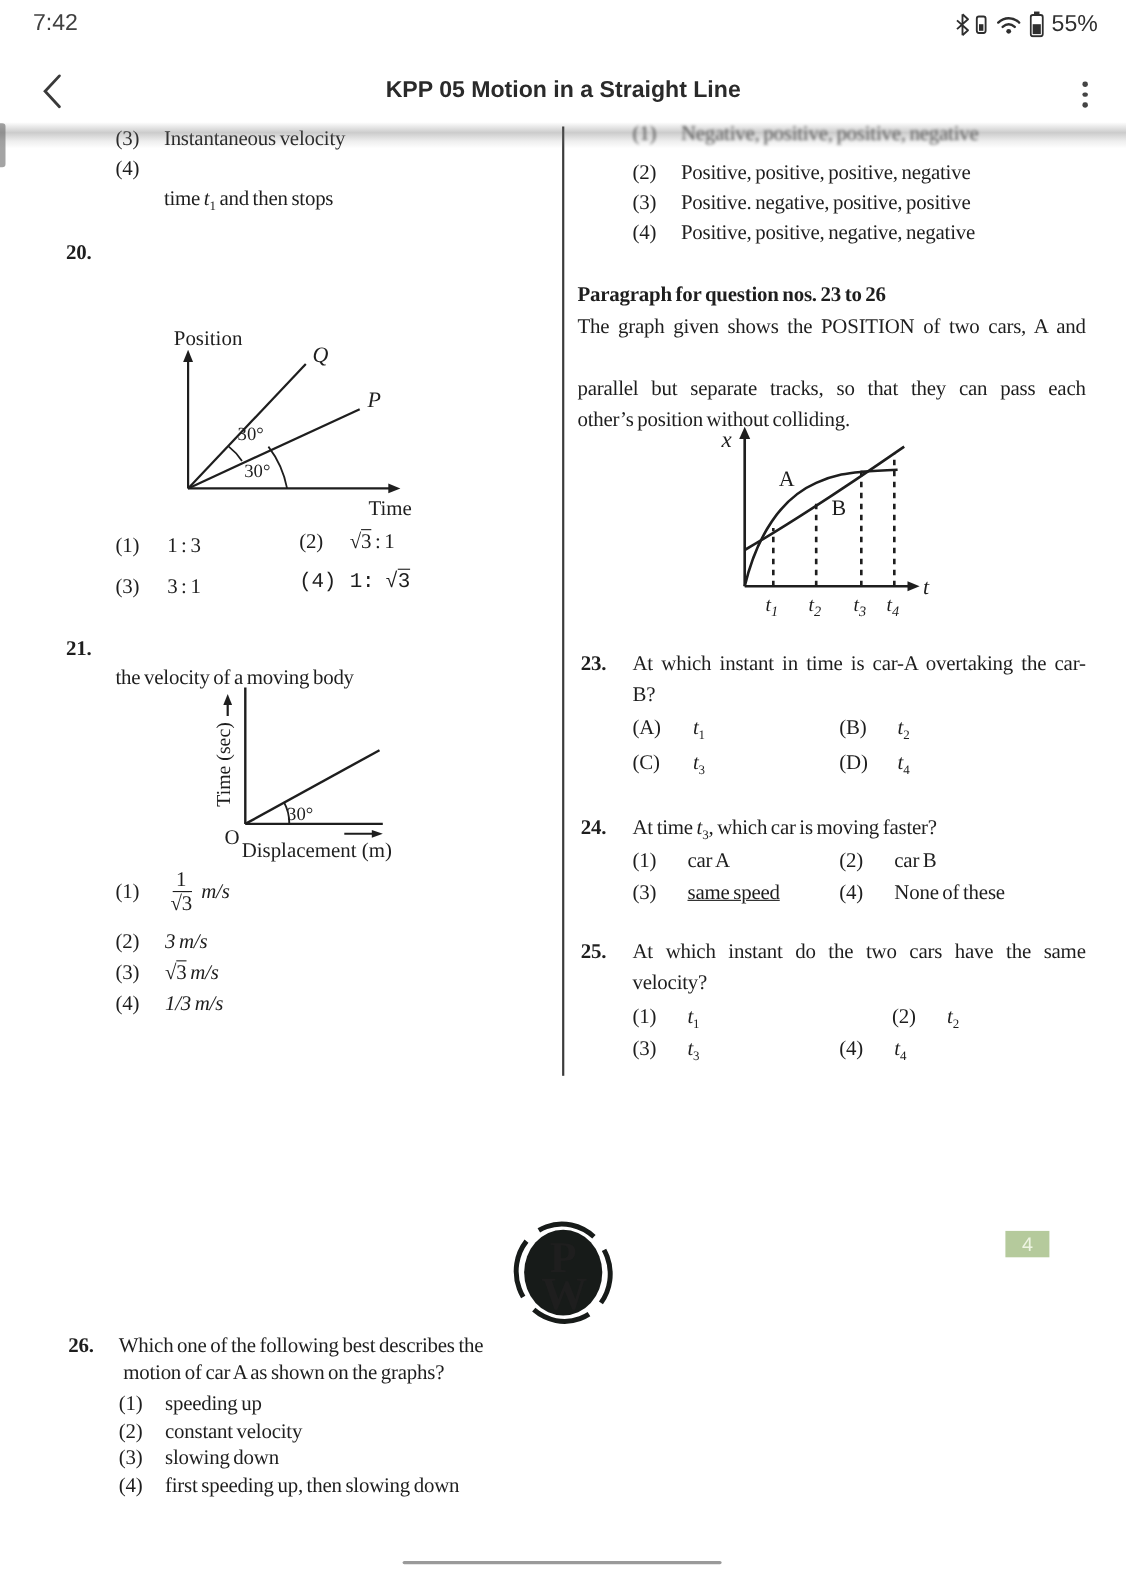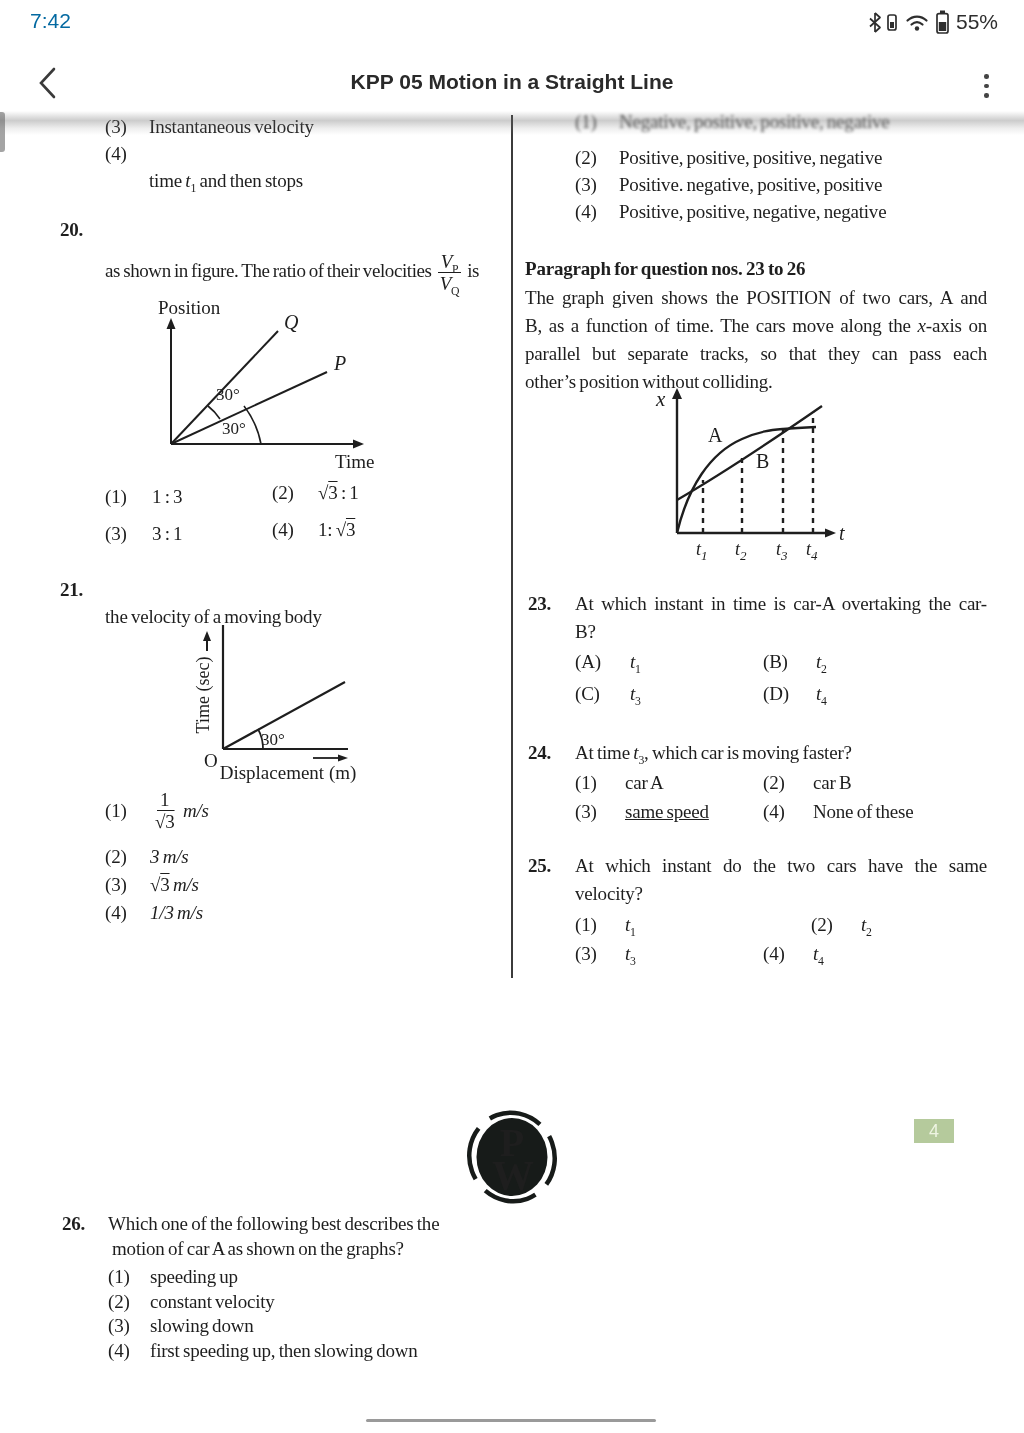--- a/index.html
+++ b/index.html
@@ -13,21 +13,21 @@
   .iv{font-style:italic;}
   sub{font-size:0.62em;line-height:0;}
   .frac{display:inline-flex;flex-direction:column;align-items:center;vertical-align:middle;
         line-height:1.02;padding:0 2px;}
   .frac .fnum{border-bottom:1.5px solid #1e1e1e;padding:0 3px 1px 3px;}
   .frac .fden{padding:1px 3px 0 3px;}
   .sqrt{white-space:nowrap;}
   .sqrt .rv{text-decoration:overline;}
   .optlab{display:inline-block;}
   .statusbar{left:0;top:0;width:1024px;height:46px;}
-  .time{left:30px;top:9px;font-size:21px;color:#0369a1;}
+  .time{left:30px;top:9px;font-size:21px;color:#404040;}
   .sticons{right:26px;top:8px;display:flex;align-items:center;gap:7px;height:28px;}
   .pct{font-size:21px;color:#2e2e2e;}
   .apptitle{left:0;right:0;top:70px;text-align:center;font-size:21px;font-weight:bold;color:#2a2a2a;}
   .kebab{left:980px;top:70px;display:flex;flex-direction:column;gap:5px;cursor:pointer;padding:4px;}
   .kebab .dot{width:4.5px;height:4.5px;border-radius:50%;background:#444;}
   .pageedge{left:0;top:111px;width:1024px;height:24px;z-index:6;pointer-events:none;
      background:linear-gradient(180deg,rgba(120,120,120,0) 0%,rgba(105,105,105,0.34) 40%,
                 rgba(135,135,135,0.14) 72%,rgba(255,255,255,0) 100%);}
   .edge-notch{left:0;top:112px;width:5px;height:40px;background:#5a5a5a;opacity:.55;border-radius:0 3px 3px 0;}
   .divider{left:511px;top:115px;width:2.4px;height:863px;background:#3b3b3b;}
@@ -86,26 +86,20 @@
     <span class="optlab" style="width:44px;">(3)</span><span>Instantaneous velocity</span>
   </div>
   <div class="abs doc" style="left:105px;top:142px;width:398px;">
     <span style="float:left;width:44px;">(4)</span>
   </div>
   <div class="abs doc" style="left:149px;top:169px;">
     <span>time </span><span class="iv">t</span><sub>1</sub><span> and then stops</span>
   </div>
 
   <div class="abs doc bold" style="left:60px;top:218px;">20.</div>
-  <div class="abs doc" style="left:105px;top:252px;letter-spacing:-0.4px;">
-    <span>as shown in figure. The ratio of their velocities </span><span class="frac">
-        <span class="fnum"><span class="iv">V</span><sub>P</sub></span>
-        <span class="fden"><span class="iv">V</span><sub>Q</sub></span>
-      </span><span> is</span>
-  </div>
 
   <svg class="abs" style="left:150px;top:296px;" width="245" height="185" viewBox="0 0 245 185">
     <text x="8" y="18" font-size="19">Position</text>
     <g stroke="#1e1e1e" stroke-width="2" fill="none">
       <line x1="21" y1="148" x2="21" y2="30"></line>
       <line x1="21" y1="148" x2="206" y2="148"></line>
       <line x1="21" y1="148" x2="128" y2="35"></line>
       <line x1="21" y1="148" x2="177" y2="76"></line>
       <path d="M58,110 A55,55 0 0 1 70,123" stroke-width="1.6"></path>
       <path d="M94,110 A90,90 0 0 1 111,148" stroke-width="1.6"></path>
@@ -121,21 +115,21 @@
 
   <div class="abs doc" style="left:105px;top:485px;">
     <span class="optlab" style="width:47px;">(1)</span><span>1 : 3</span>
   </div>
   <div class="abs doc" style="left:272px;top:481px;">
     <span class="optlab" style="width:46px;">(2)</span><span class="sqrt"><span>√</span><span class="rv">3</span></span><span> : 1</span>
   </div>
   <div class="abs doc" style="left:105px;top:522px;">
     <span class="optlab" style="width:47px;">(3)</span><span>3 : 1</span>
   </div>
-  <div class="abs doc" style="left:272px;top:518px;">
+  <div class="abs doc" style="left:272px;top:518px;font-family:Liberation Mono, monospace;">
     <span class="optlab" style="width:46px;">(4)</span><span>1: </span><span class="sqrt"><span>√</span><span class="rv">3</span></span>
   </div>
 
   <div class="abs doc bold" style="left:60px;top:578px;">21.</div>
   <div class="abs doc" style="left:105px;top:605px;">the velocity of a moving body</div>
 
   <svg class="abs" style="left:193px;top:617px;" width="172" height="168" viewBox="0 0 172 168">
     <g stroke="#1e1e1e" stroke-width="2.2" fill="none">
       <line x1="30" y1="132" x2="30" y2="8"></line>
       <line x1="30" y1="132" x2="155" y2="132"></line>
@@ -178,23 +172,20 @@
   </div>
   <div class="abs doc" style="left:575px;top:173px;">
     <span class="optlab" style="width:44px;">(3)</span><span>Positive. negative, positive, positive</span>
   </div>
   <div class="abs doc" style="left:575px;top:200px;">
     <span class="optlab" style="width:44px;">(4)</span><span>Positive, positive, negative, negative</span>
   </div>
 
   <div class="abs doc bold" style="left:525px;top:257px;">Paragraph for question nos. 23 to 26</div>
   <div class="abs doc jline" style="left:525px;top:286px;width:462px;">The graph given shows the POSITION of two cars, A and</div>
-  <div class="abs doc jline" style="left:525px;top:314px;width:462px;">
-    <span>B, as a function of time. The cars move along the </span><span class="iv">x</span><span>-axis on</span>
-  </div>
   <div class="abs doc jline" style="left:525px;top:342px;width:462px;">parallel but separate tracks, so that they can pass each</div>
   <div class="abs doc" style="left:525px;top:370px;">other’s position without colliding.</div>
 
   <svg class="abs" style="left:648px;top:380px;" width="205" height="195" viewBox="0 0 205 195">
     <text x="8" y="26" font-size="21" font-style="italic">x</text>
     <g stroke="#1e1e1e" stroke-width="2.4" fill="none">
       <line x1="29" y1="153" x2="29" y2="16"></line>
       <line x1="29" y1="153" x2="180" y2="153"></line>
     </g>
     <polygon points="29,8 24,19 34,19" fill="#1e1e1e"></polygon>

